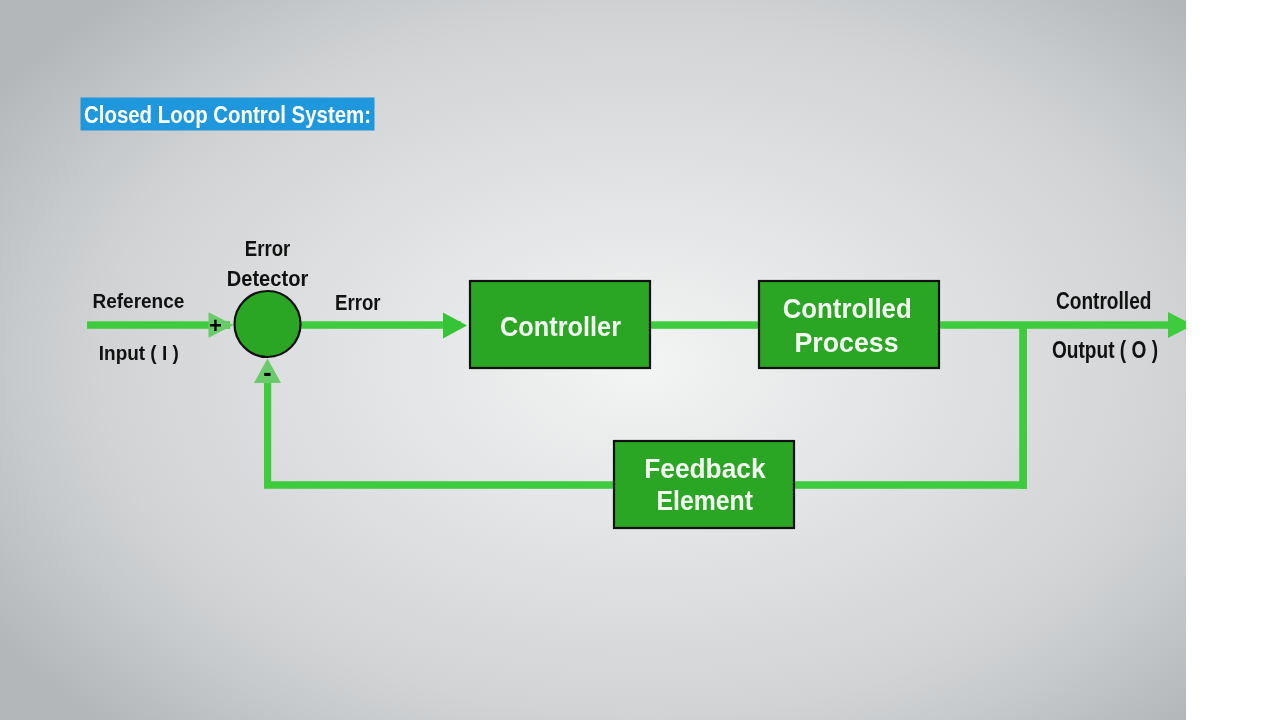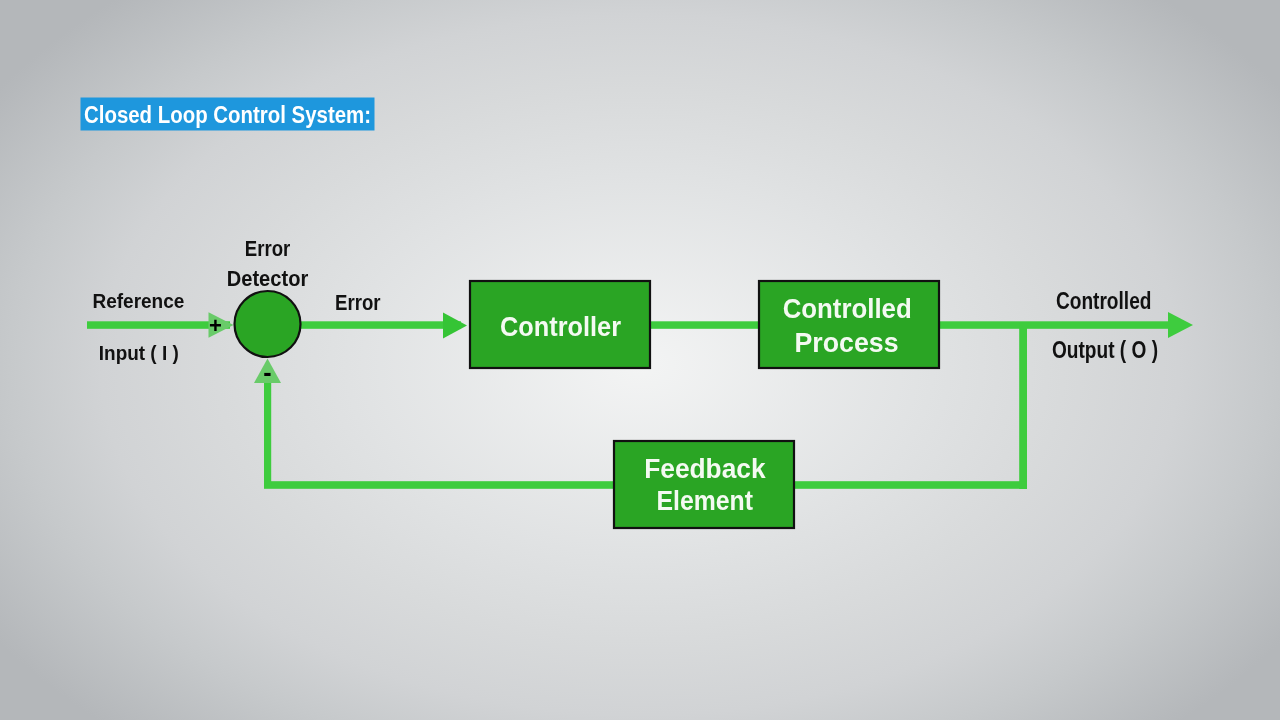--- a/index.html
+++ b/index.html
@@ -1,16 +1,16 @@
 <!DOCTYPE html>
 <html><head>
 <meta charset="utf-8">
 <style>
   html,body{margin:0;padding:0;}
-  .stage{position:relative;width:1280px;height:720px;overflow:hidden;
+  .stage{position:relative;width:1186px;height:720px;overflow:hidden;
     background: radial-gradient(770px 500px ellipse at 640px 365px,
       #f3f4f4 0%, #e0e2e3 38%, #d8dadb 55%, #d1d3d5 70%, #c6c9cb 82%, #b4b7ba 100%);}
   text{font-family:"Liberation Sans",sans-serif;font-weight:bold;}
 </style>
 </head>
 <body>
 <div class="stage">
 <svg width="1280" height="720" viewBox="0 0 1280 720" xmlns="http://www.w3.org/2000/svg">
   <defs>
   </defs>

